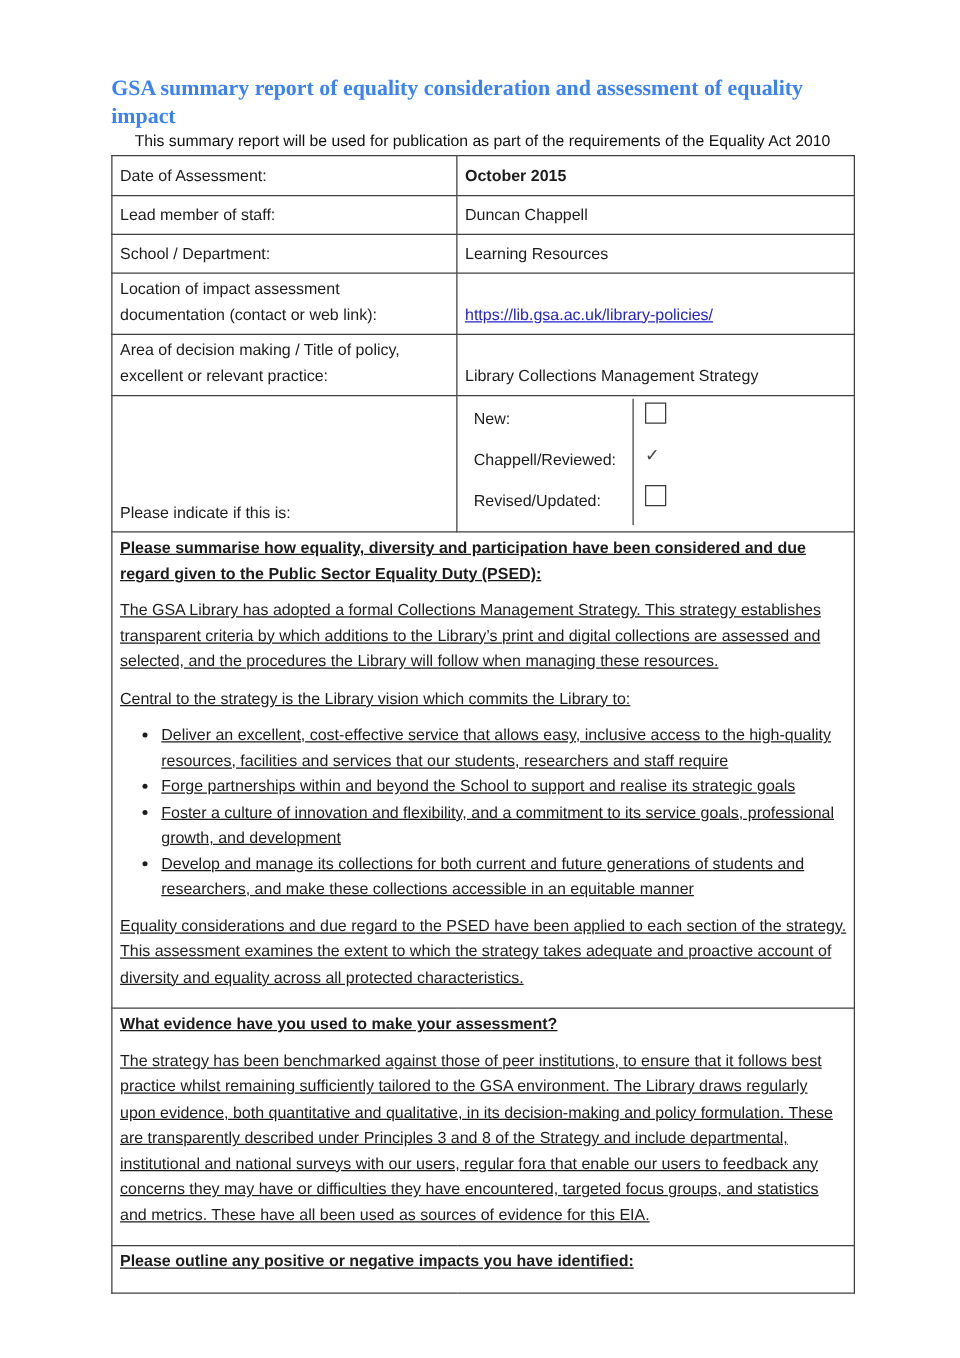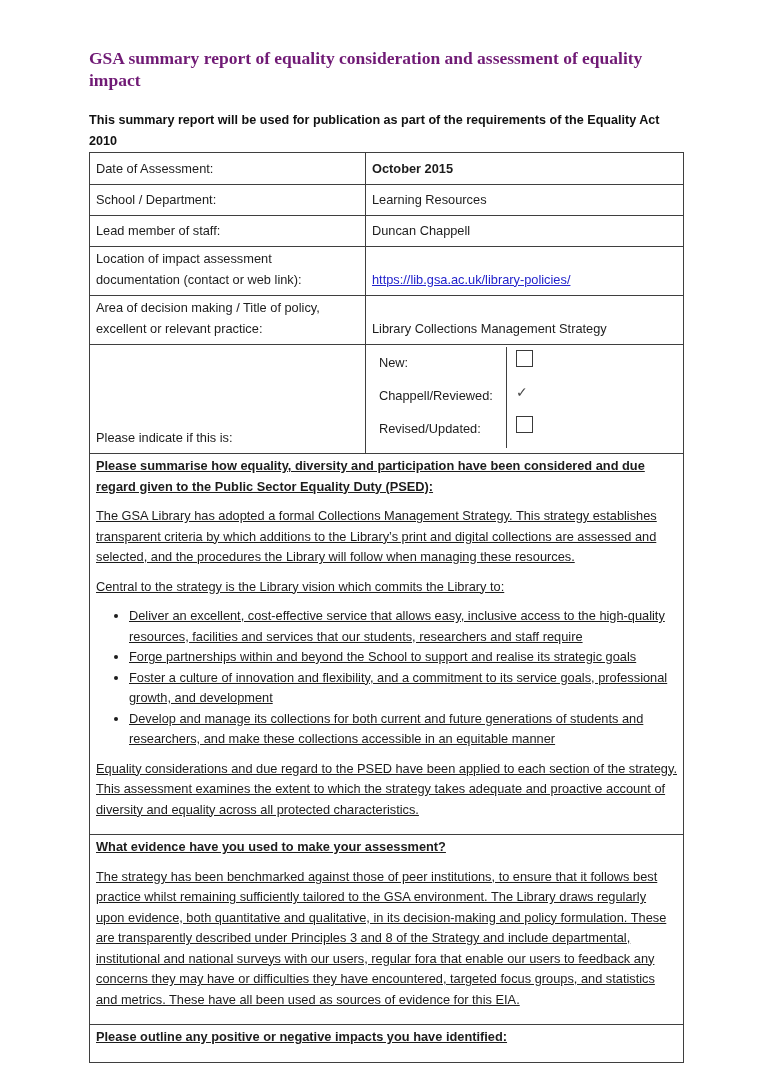--- a/index.html
+++ b/index.html
@@ -12,34 +12,34 @@
     line-height: 20.5px;
     color: #1c1c1c;
     position: relative;
     overflow: hidden;
   }
   .content {
     margin-left: 89px;
     width: 594px;
   }
   h1.doc-title {
-    padding-top: 47px;
+    padding-top: 59px;
     max-width: 566px;
     font-family: "Liberation Serif", "DejaVu Serif", serif;
     font-size: 17.5px;
     line-height: 22px;
     font-weight: 700;
-    color: #701a75;
+    color: #3b82f6;
   }
   .doc-subtitle {
-    margin-top: 19px;
-    font-weight: 700;
+    font-weight: 400;
     font-size: 12.6px;
     line-height: 21px;
     color: #111;
+    text-align: center;
   }
   table.doc-table {
     border-collapse: collapse;
     table-layout: fixed;
     width: 594px;
   }
   table.doc-table td {
     border: 1px solid #3f3f3f;
     vertical-align: bottom;
     padding: 2px 6px 5px 6px;
@@ -125,27 +125,27 @@
         <col class="c-value">
       </colgroup>
 
     <tbody>
         <tr class="r-h32">
       <td>Date of Assessment:</td>
       <td class="val-bold">October 2015</td>
     </tr>
 
     <tr class="r-h31">
+      <td>Lead member of staff:</td>
+      <td>Duncan Chappell</td>
+    </tr>
+
+    <tr class="r-h31">
       <td>School / Department:</td>
       <td>Learning Resources</td>
-    </tr>
-
-    <tr class="r-h31">
-      <td>Lead member of staff:</td>
-      <td>Duncan Chappell</td>
     </tr>
 
     <tr class="r-h48">
       <td>Location of impact assessment documentation (contact or web link):</td>
       <td>
         <a href="#" class="doc-link">https://lib.gsa.ac.uk/library-policies/</a>
       </td>
     </tr>
 
     <tr class="r-h48">

